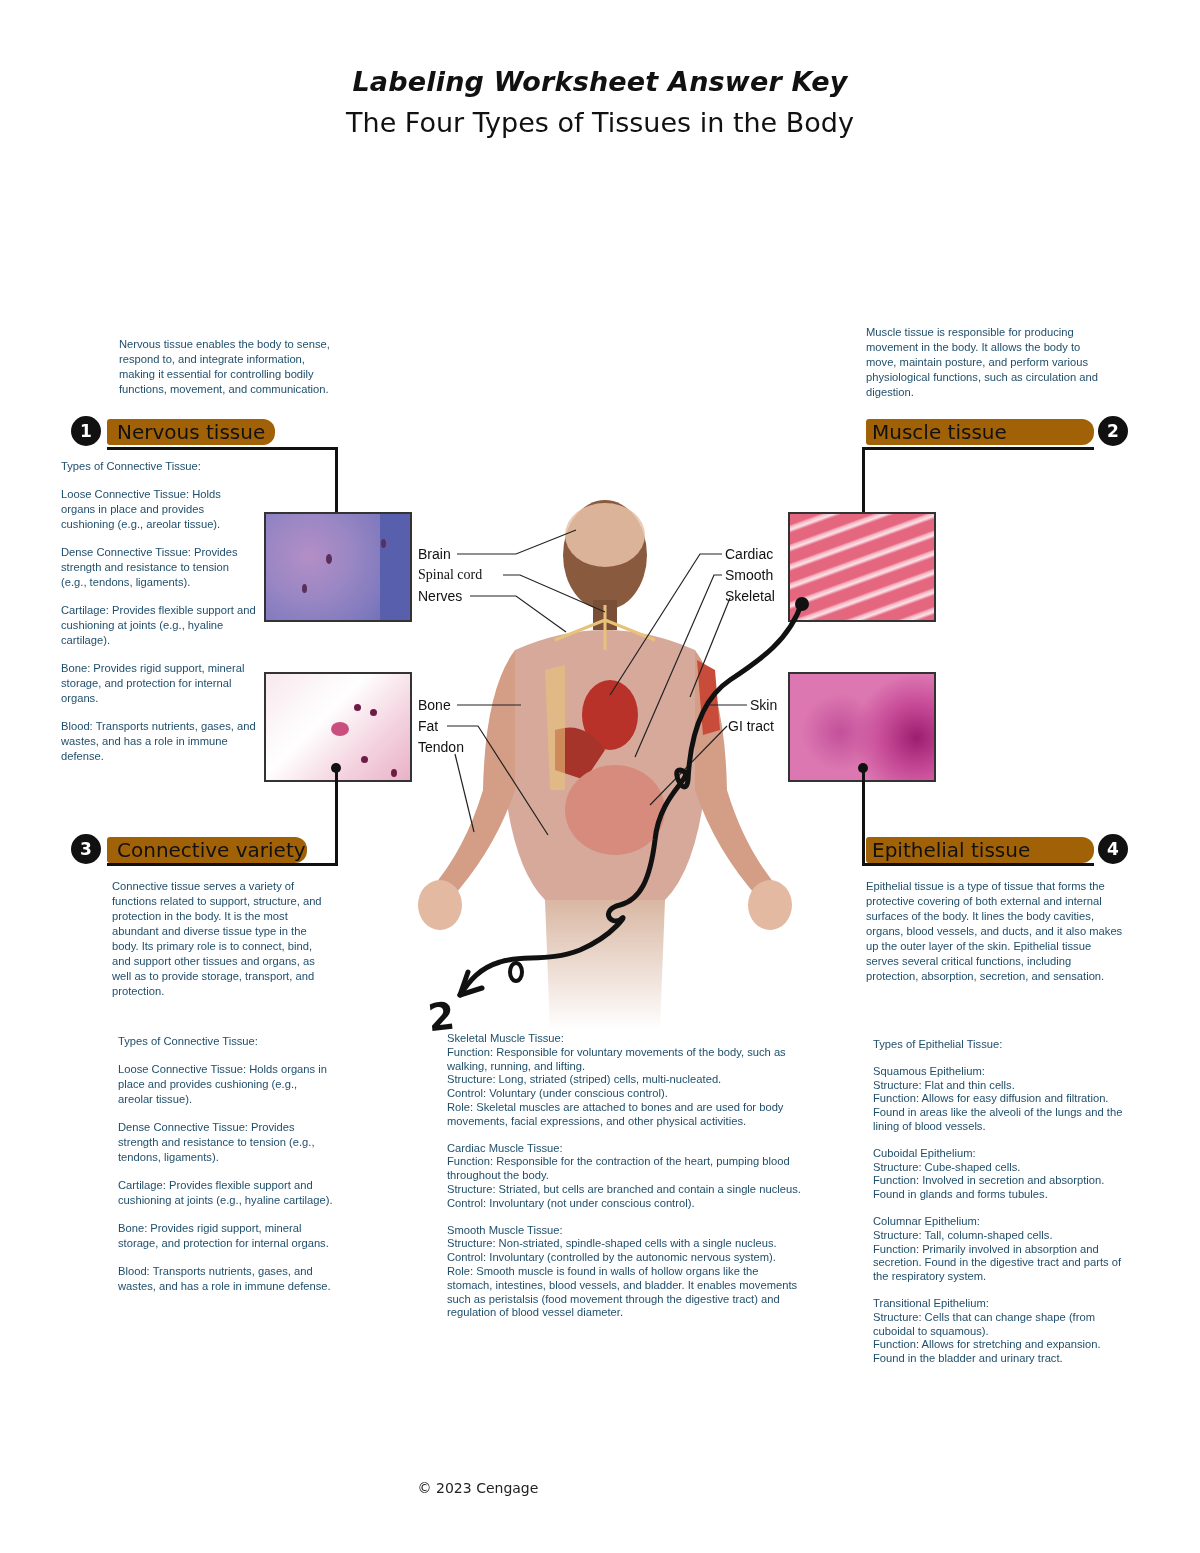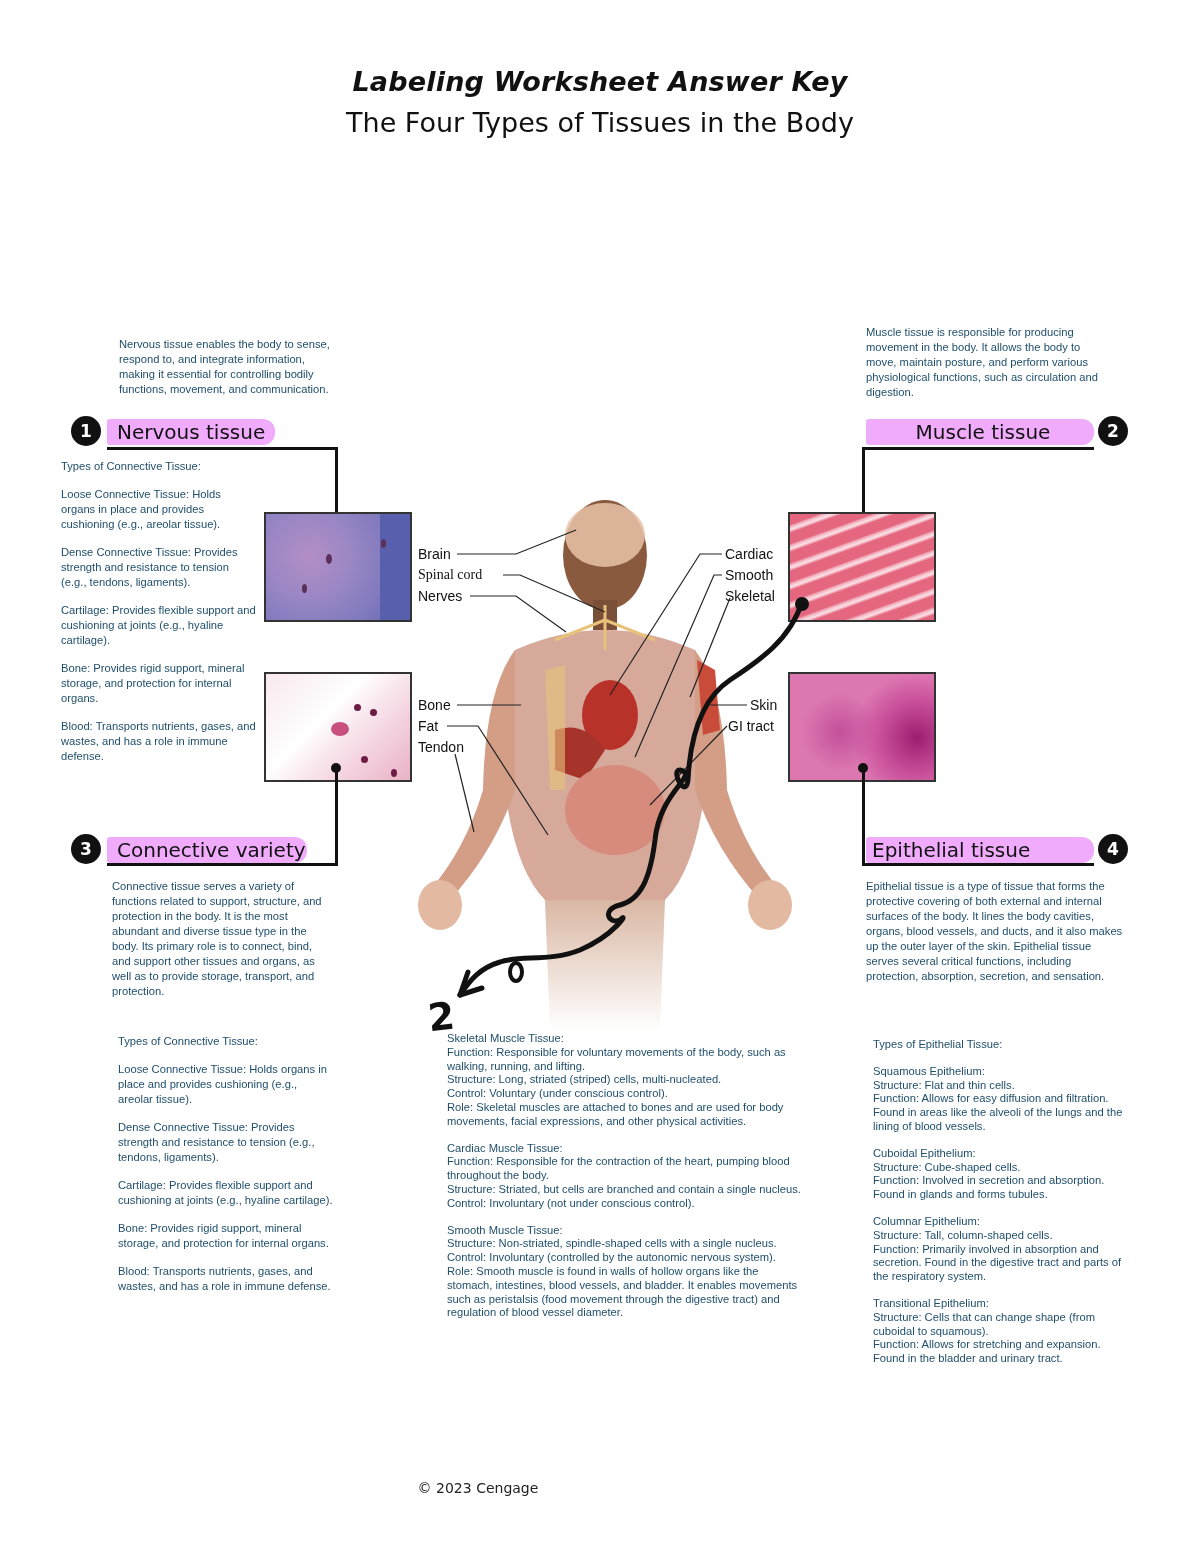--- a/index.html
+++ b/index.html
@@ -3,21 +3,21 @@
 <meta charset="utf-8">
 <style>
   html, body { margin: 0; padding: 0; }
   body { width: 1200px; height: 1553px; background: #ffffff; position: relative; overflow: hidden; font-family: "Liberation Sans", sans-serif; }
   .abs { position: absolute; }
   .title-main { left: 0; width: 1200px; top: 66px; text-align: center; font-family: "DejaVu Sans", sans-serif; font-weight: bold; font-size: 27px; color: #111; letter-spacing: 0.2px; font-style: italic; }
   .title-sub { left: 0; width: 1200px; top: 107px; text-align: center; font-family: "DejaVu Sans", sans-serif; font-size: 27px; color: #111; }
   .note { color: #1f4e6b; font-size: 11.2px; line-height: 15px; }
   .note p { margin: 0; }
   .note .gap { height: 13px; }
-  .label-bar { height: 26px; background: #f0abfc; border-radius: 3px 12px 12px 3px; display: flex; align-items: center; }
+  .label-bar { height: 26px; background: #a16207; border-radius: 3px 12px 12px 3px; display: flex; align-items: center; }
   .label-text { font-family: "DejaVu Sans", sans-serif; font-size: 20px; color: #111; white-space: nowrap; }
   .badge { width: 30px; height: 30px; border-radius: 50%; background: #111; color: #fff; font-family: "DejaVu Sans", sans-serif; font-weight: bold; font-size: 17px; display: flex; align-items: center; justify-content: center; }
   .micro { border: 2px solid #333; box-sizing: border-box; overflow: hidden; }
   .dot { width: 10px; height: 10px; background: #111; border-radius: 50%; }
   .line-v { width: 3px; background: #111; }
   .line-h { height: 3px; background: #111; }
   .body-label { font-family: "Liberation Sans", sans-serif; font-size: 14px; color: #111; white-space: nowrap; }
   .footer { left: 0; width: 956px; top: 1480px; text-align: center; font-size: 14px; color: #222; font-family: "DejaVu Sans", sans-serif; }
 </style>
 </head>
@@ -31,21 +31,21 @@
 <div class="abs note" style="left:866px; top:325px; width:245px;">Muscle tissue is responsible for producing movement in the body. It allows the body to move, maintain posture, and perform various physiological functions, such as circulation and digestion.</div>
 
 <div class="abs badge" style="left:71px; top:416px;">1</div>
 <div class="abs label-bar" style="left:107px; top:419px; width:168px; padding-left:10px; box-sizing:border-box;">
   <span class="label-text">Nervous tissue</span>
 </div>
 <div class="abs line-h" style="left:107px; top:447px; width:231px;"></div>
 <div class="abs line-v" style="left:335px; top:447px; height:74px;"></div>
 <div class="abs dot" style="left:331px; top:516px;"></div>
 
-<div class="abs label-bar" style="left:866px; top:419px; width:228px; padding-left:6px; box-sizing:border-box;justify-content:center;">
+<div class="abs label-bar" style="left:866px; top:419px; width:228px; padding-left:6px; box-sizing:border-box;">
   <span class="label-text">Muscle tissue</span>
 </div>
 <div class="abs badge" style="left:1098px; top:416px;">2</div>
 <div class="abs line-h" style="left:862px; top:447px; width:232px;"></div>
 <div class="abs line-v" style="left:862px; top:447px; height:74px;"></div>
 <div class="abs dot" style="left:858px; top:516px;"></div>
 
 <div class="abs note" style="left:61px; top:459px; width:195px;">
   <p>Types of Connective Tissue:</p>
   <div class="gap"></div>

